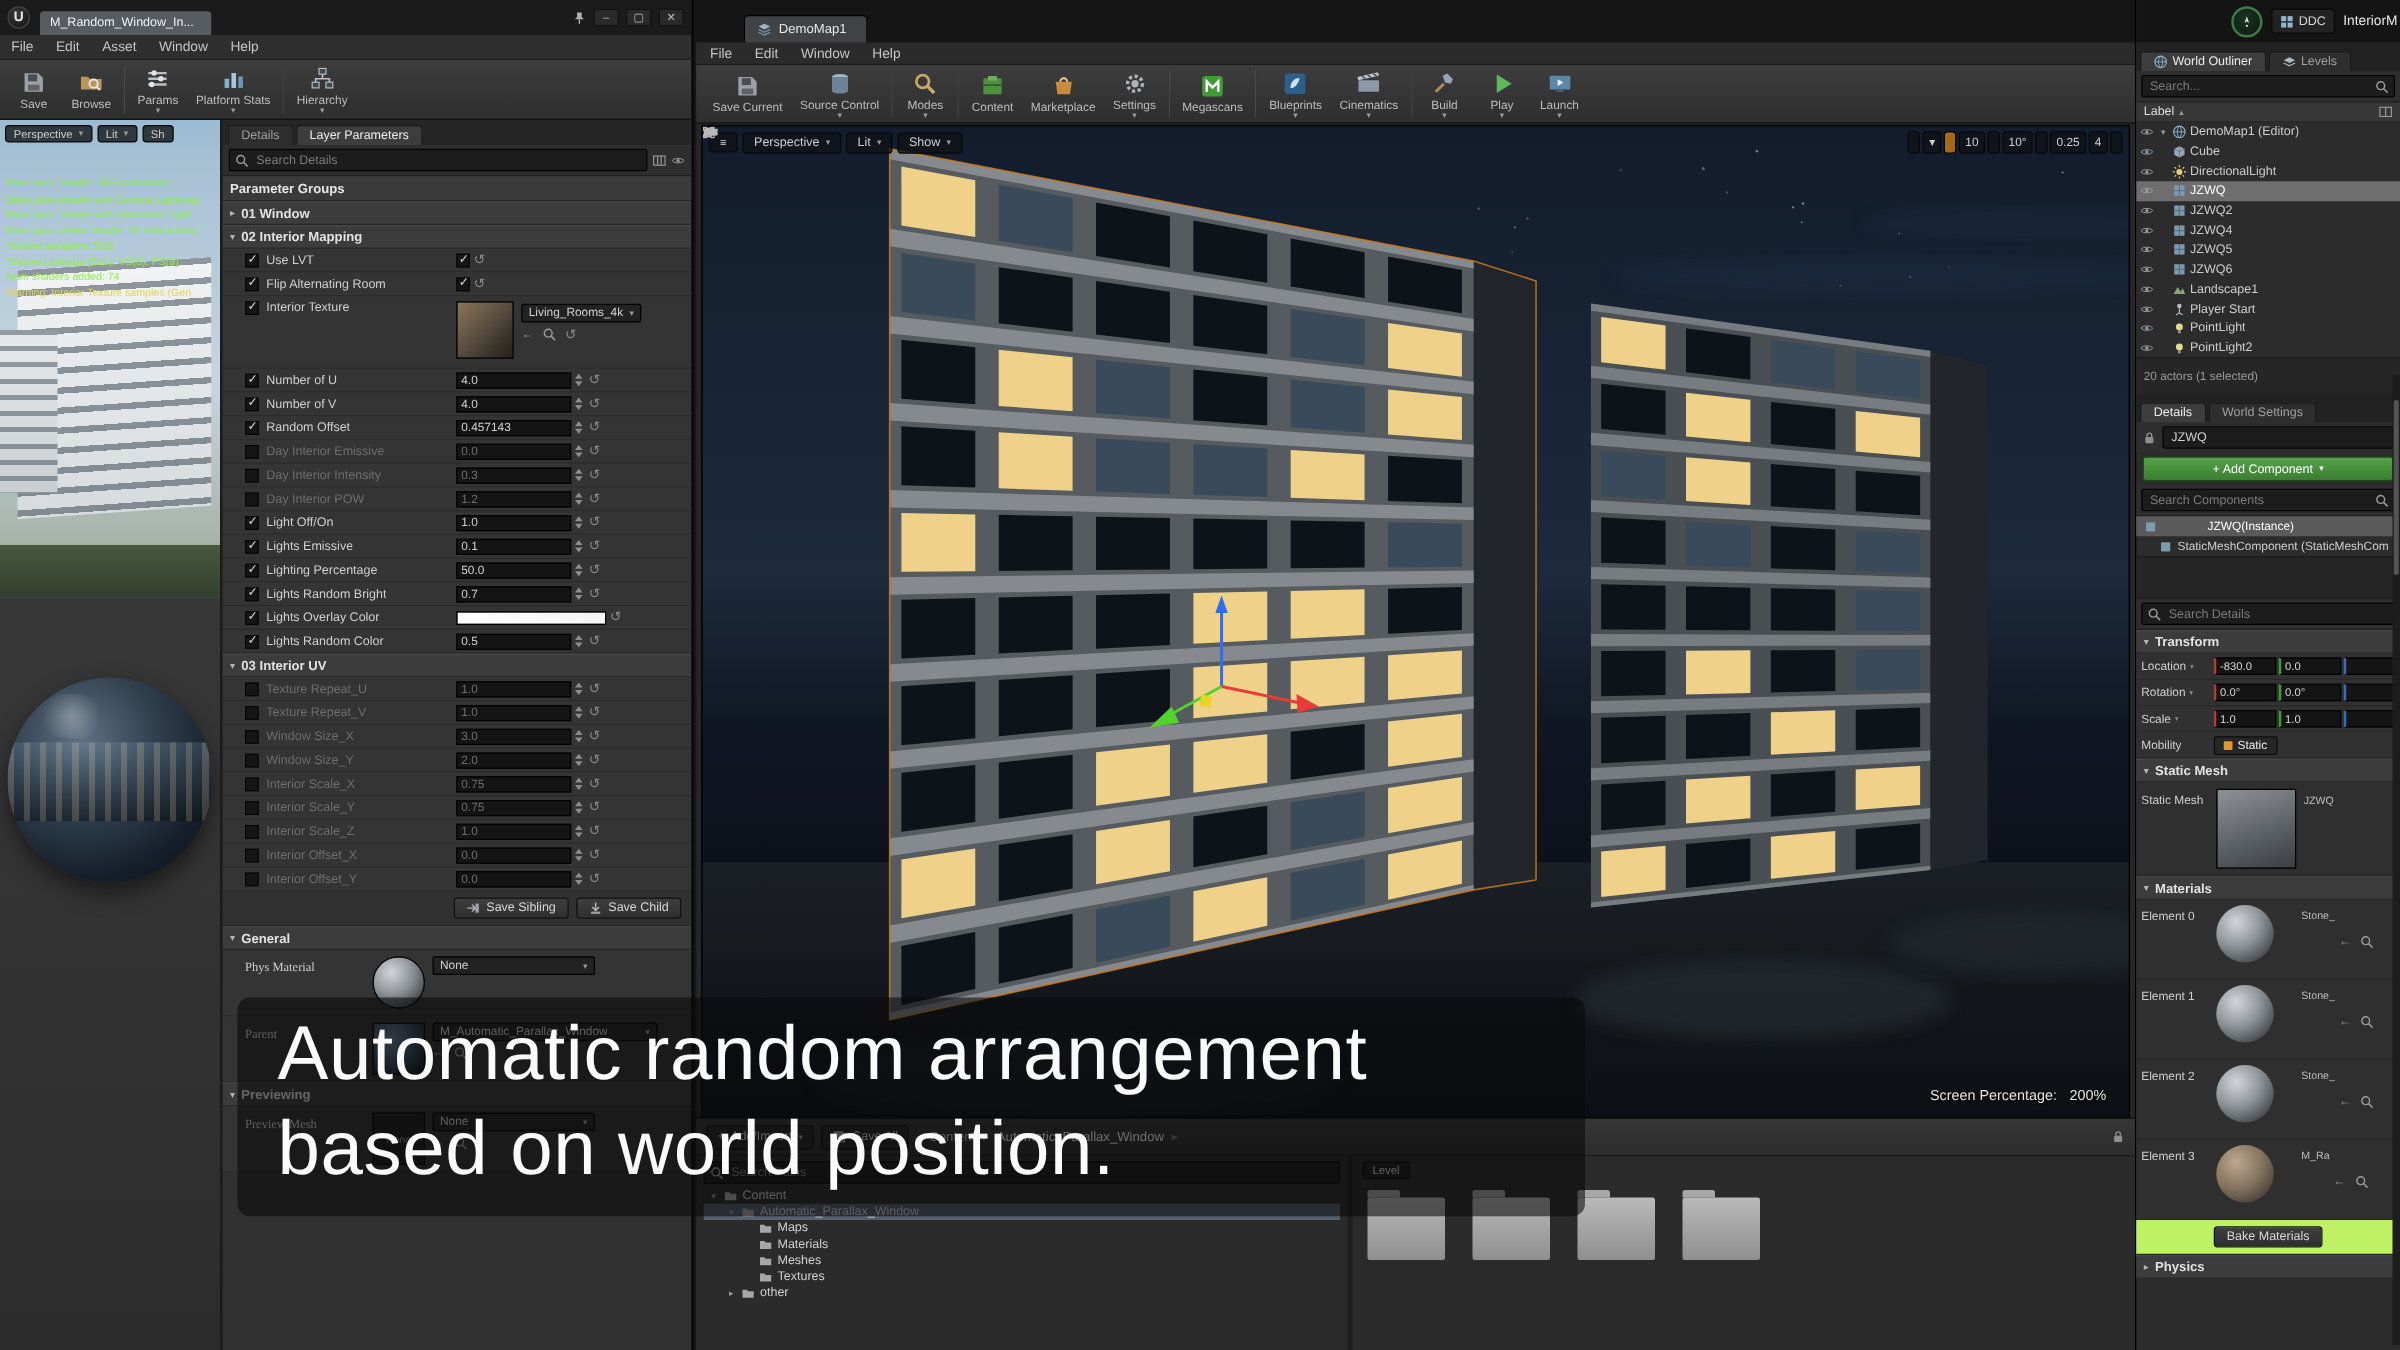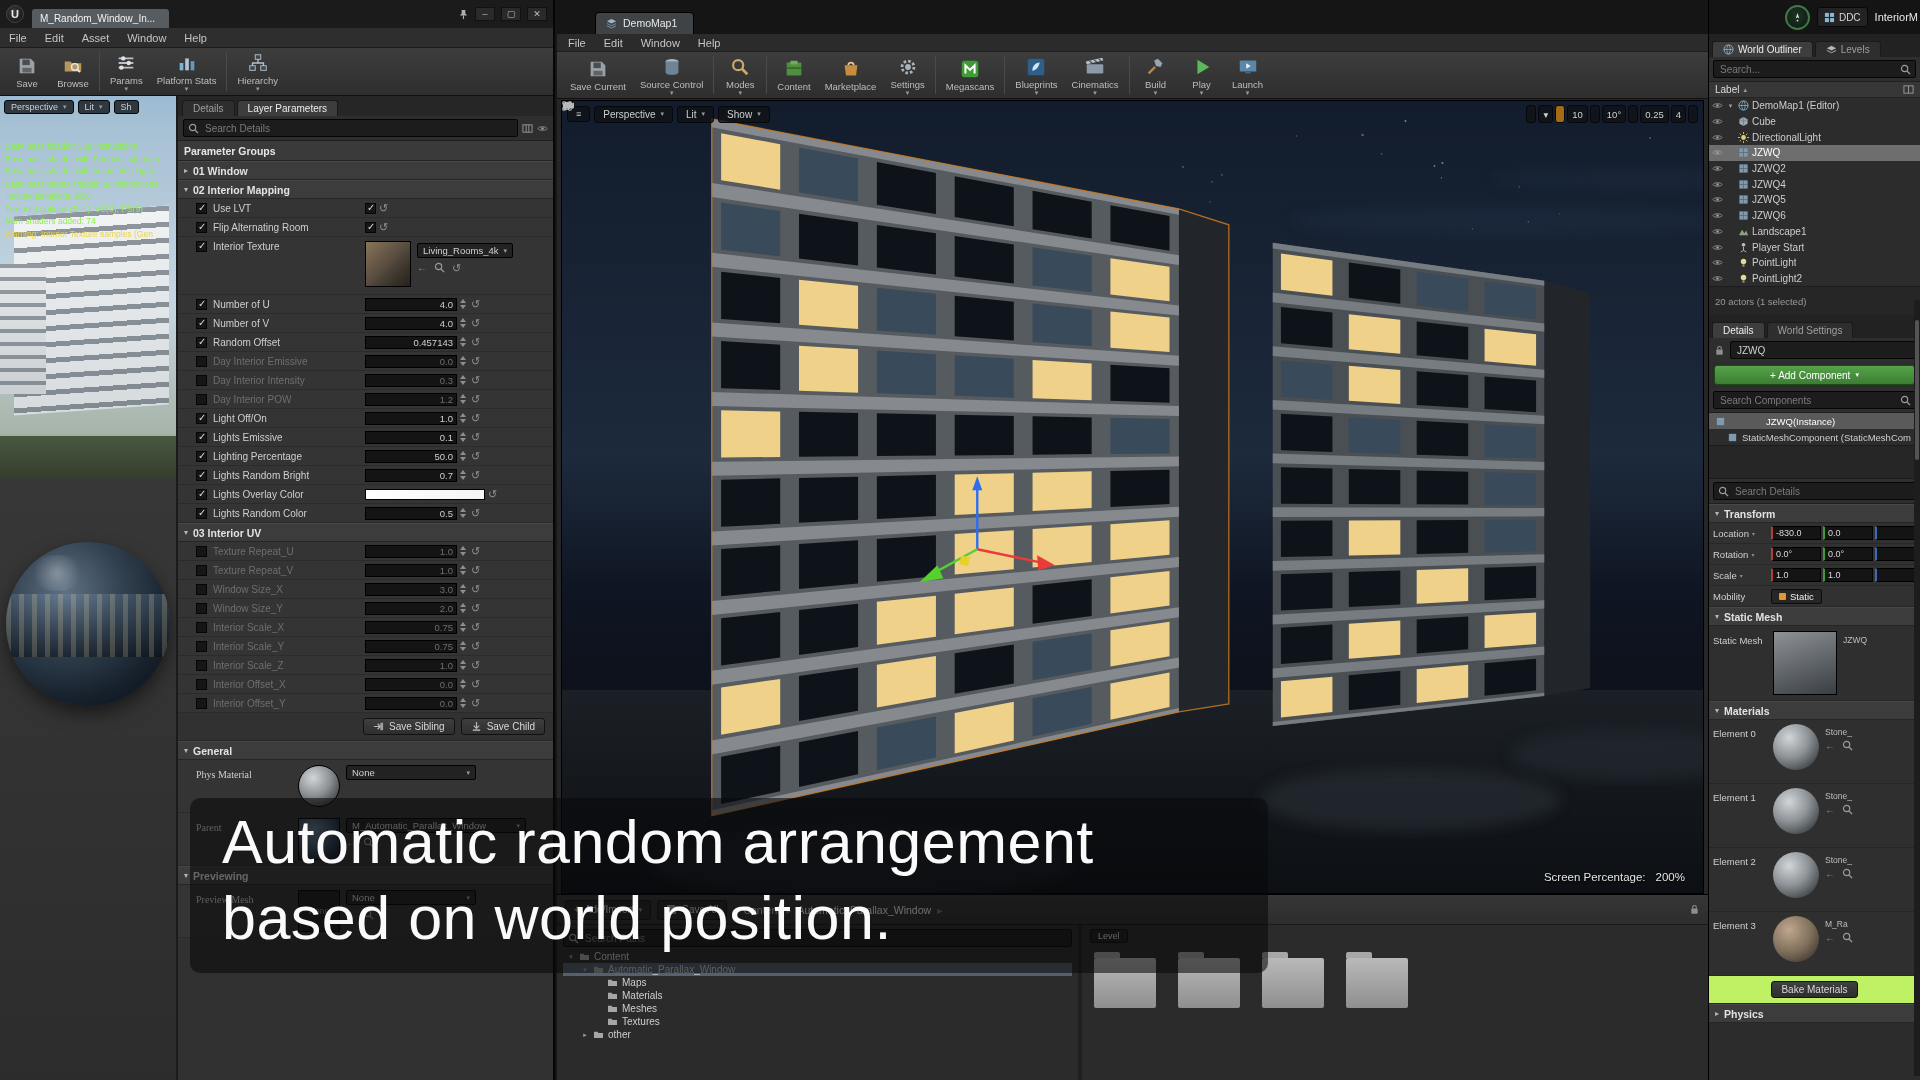--- a/index.html
+++ b/index.html
@@ -91,21 +91,21 @@
   .sphere::after{content:"";position:absolute;left:14%;top:8%;width:34%;height:22%;border-radius:50%;background:radial-gradient(circle,rgba(255,255,255,.30),transparent 70%);}
 
   .me-details{flex:1;display:flex;flex-direction:column;background:#313131;min-width:0;}
   .me-tabs{height:20px;display:flex;align-items:flex-end;gap:2px;background:#262626;padding:2px 4px 0;}
   .ptab{padding:2px 10px;font-size:10px;border-radius:3px 3px 0 0;background:#2e2e2e;color:#9f9f9f;border:1px solid #1a1a1a;border-bottom:0;}
   .ptab.act{background:#3d3d3d;color:#ececec;}
   .me-search{display:flex;align-items:center;gap:4px;padding:3px 5px;background:#2e2e2e;border-bottom:1px solid #202020;}
   .me-search .inp{flex:1;}
   .pg-head{height:20px;display:flex;align-items:center;padding-left:6px;background:#3a3a3a;border-bottom:1px solid #242424;color:#e6e6e6;font-weight:bold;font-size:10.5px;}
   #param-scroll{flex:1;overflow:hidden;position:relative;}
-  .prow{display:flex;align-items:center;height:19px;padding-left:18px;gap:6px;background:#343434;border-bottom:1px solid #2b2b2b;text-align:right;}
+  .prow{display:flex;align-items:center;height:19px;padding-left:18px;gap:6px;background:#343434;border-bottom:1px solid #2b2b2b;}
   .prow .plabel{font-size:10px;color:#cfcfcf;white-space:nowrap;overflow:hidden;}
   .prow.off .plabel{color:#6e6e6e;}
   .prow.off .vfield{color:#6e6e6e;}
   .pval{margin-left:auto;display:flex;align-items:center;gap:3px;width:188px;flex:none;padding-right:4px;}
   .vfield{width:92px;height:13px;background:#141414;border:1px solid #000;color:#cfcfcf;font-size:9.5px;line-height:12px;padding:0 3px;overflow:hidden;}
   .spin{width:8px;height:12px;display:flex;flex-direction:column;justify-content:space-between;padding:1px 0;}
   .spin i{display:block;width:0;height:0;border-left:3.5px solid transparent;border-right:3.5px solid transparent;}
   .spin i.up{border-bottom:4px solid #8e8e8e;}
   .spin i.dn{border-top:4px solid #8e8e8e;}
   .vcolor{width:120px;height:11px;border:1px solid #000;background:linear-gradient(90deg,#ffffff,#f4f4f4);}
@@ -154,21 +154,21 @@
   .mob-chip{display:flex;align-items:center;gap:4px;background:#262626;border:1px solid #0c0c0c;border-radius:2px;height:15px;padding:0 7px;font-size:9.5px;color:#efefef;}
   .mob-dot{width:7px;height:7px;background:#e09a2c;border-radius:1px;}
   .sm-row{display:flex;gap:6px;padding:5px 4px;background:#2f2f2f;border-bottom:1px solid #262626;}
   .sm-row .lbl{width:54px;font-size:9.5px;color:#cfcfcf;padding-top:4px;flex:none;}
   .sm-thumb{width:64px;height:64px;border:1px solid #000;flex:none;
     background:linear-gradient(160deg,#8e9296,#5a5f63 60%,#3a3e42),repeating-linear-gradient(90deg,rgba(10,14,18,.5) 0 2px,transparent 2px 8px),repeating-linear-gradient(180deg,rgba(10,14,18,.45) 0 2px,transparent 2px 7px);}
   .sm-side{font-size:8.5px;color:#bdbdbd;overflow:hidden;white-space:nowrap;flex:1;padding-top:4px;}
   .melrow{display:flex;gap:6px;padding:4px 4px;background:#2f2f2f;border-bottom:1px solid #262626;height:64px;}
   .melrow .lbl{width:54px;font-size:9.5px;color:#cfcfcf;padding-top:4px;flex:none;}
   .mel-thumb{width:46px;height:46px;flex:none;}
-  .mel-col{display:flex;flex-direction:column;gap:3px;flex:1;min-width:0;padding-top:3px;}
+  .mel-col{display:flex;gap:3px;flex:1;min-width:0;padding-top:3px;margin-left:16px;}
   .mel-val{font-size:8.5px;color:#bdbdbd;white-space:nowrap;overflow:hidden;}
   .bake-row{display:flex;justify-content:center;padding:5px;background:#bef264;border-bottom:1px solid #262626;}
   .vscroll{position:absolute;right:0;top:300px;bottom:4px;width:6px;background:#1d1d1d;}
   .vscroll .thumb{position:absolute;left:1px;right:1px;top:20px;height:140px;background:#545454;border-radius:3px;}
 
   
   .caption{position:absolute;left:190px;top:798px;width:1078px;z-index:60;background:rgba(8,8,10,.58);border-radius:10px;
     padding:6px 32px 16px;color:#fafafa;font-size:61px;line-height:1.25;letter-spacing:.5px;font-weight:400;}
 </style>
 </head>

